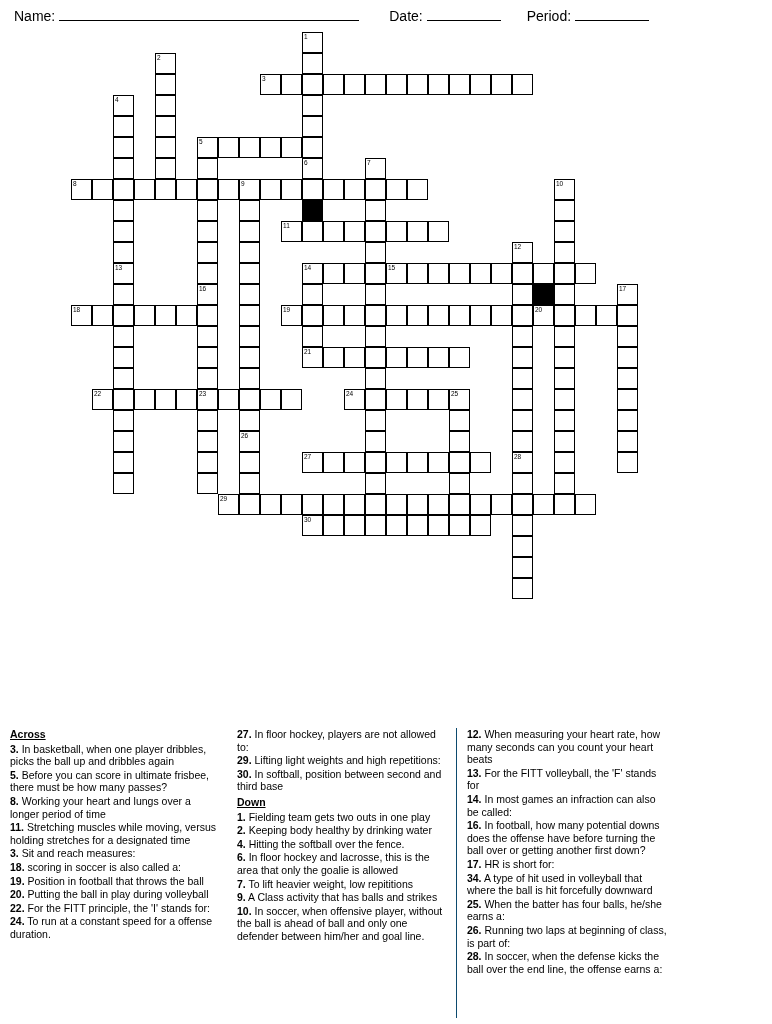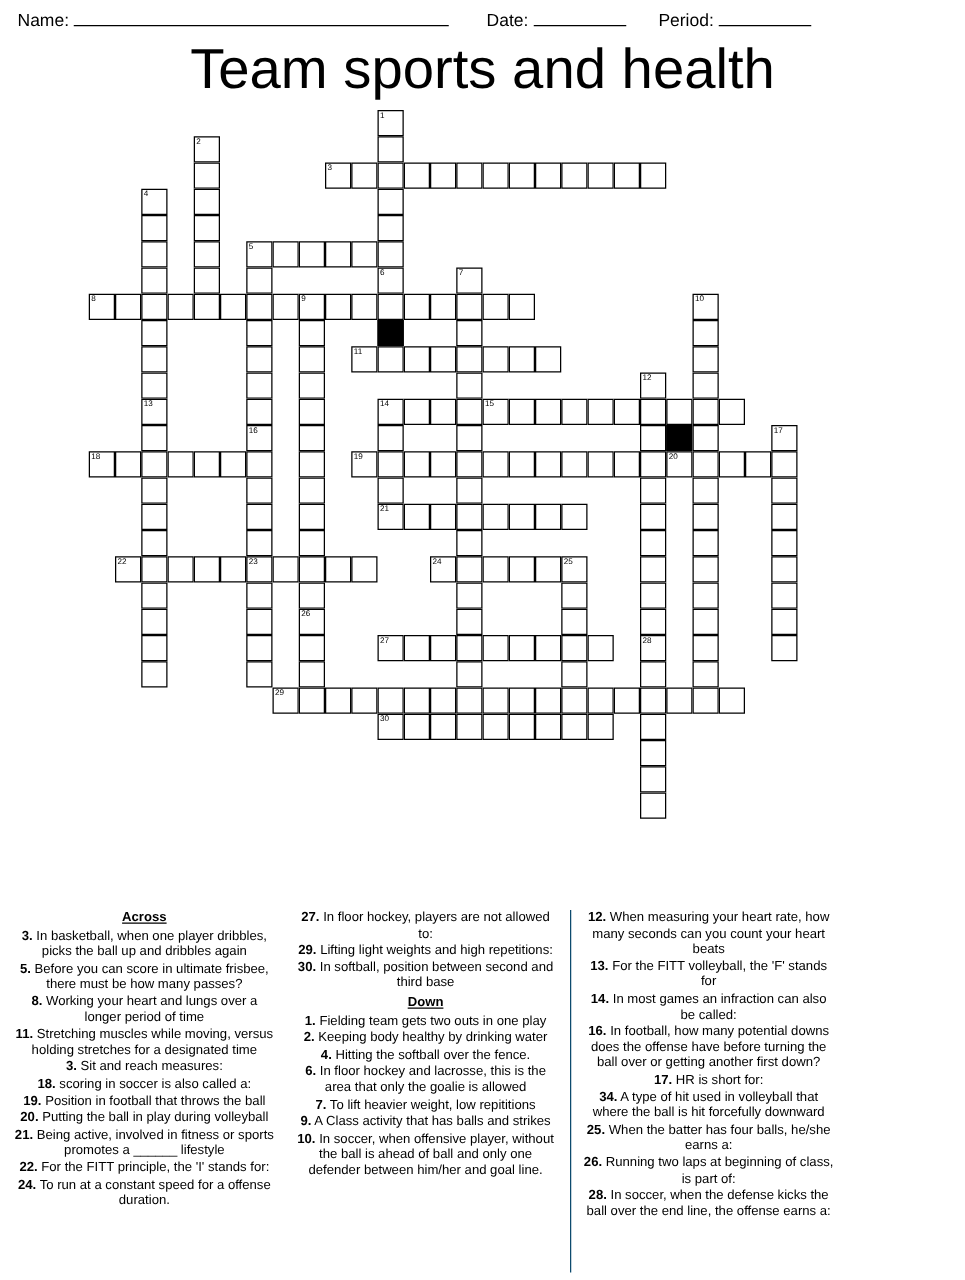--- a/index.html
+++ b/index.html
@@ -89,21 +89,20 @@
   .clues {
     position: absolute;
     top: 728px;
     left: 0;
     width: 689px;
     height: 290px;
     display: flex;
     gap: 0px;
     padding: 0 10px;
     box-sizing: border-box;
-    text-align: center;
   }
   .col {
     width: 33.33%;
     box-sizing: border-box;
     padding-right: 12px;
     font-size: 10.5px;
     line-height: 12.6px;
   }
   .col.mid { padding-left: 4px; }
   .col.right { padding-left: 6px; border-left: 1px solid #0c4a6e; padding-left: 10px;}
@@ -127,21 +126,20 @@
     <span class="label">Name:</span>
     <span class="rule name"></span>
     <span class="gap-lg"></span>
     <span class="label">Date:</span>
     <span class="rule date"></span>
     <span class="gap-md"></span>
     <span class="label">Period:</span>
     <span class="rule period"></span>
   </div>
 
-  <div class="title">Team sports and health</div>
 
   <div class="grid-wrap" id="grid">
       <div class="cell" style="left: 302px; top: 0px;">
         <span class="num">1</span>
       </div>
       <div class="cell" style="left: 302px; top: 21px;"></div>
       <div class="cell" style="left: 155px; top: 21px;">
         <span class="num">2</span>
       </div>
       <div class="cell" style="left: 260px; top: 42px;">
@@ -450,21 +448,20 @@
       <div class="section-head">Across</div>
       <div id="col1">
           <div class="clue"><b>3.</b><span> In basketball, when one player dribbles, picks the ball up and dribbles again</span></div>
           <div class="clue"><b>5.</b><span> Before you can score in ultimate frisbee, there must be how many passes?</span></div>
           <div class="clue"><b>8.</b><span> Working your heart and lungs over a longer period of time</span></div>
           <div class="clue"><b>11.</b><span> Stretching muscles while moving, versus holding stretches for a designated time</span></div>
           <div class="clue"><b>3.</b><span> Sit and reach measures:</span></div>
           <div class="clue"><b>18.</b><span> scoring in soccer is also called a:</span></div>
           <div class="clue"><b>19.</b><span> Position in football that throws the ball</span></div>
           <div class="clue"><b>20.</b><span> Putting the ball in play during volleyball</span></div>
-          <div class="clue"><b>21.</b><span> Being active, involved in fitness or sports promotes a ______ lifestyle</span></div>
           <div class="clue"><b>22.</b><span> For the FITT principle, the 'I' stands for:</span></div>
           <div class="clue"><b>24.</b><span> To run at a constant speed for a offense duration.</span></div>
         </div>
     </div>
     <div class="col mid">
       <div id="col2a">
           <div class="clue"><b>27.</b><span> In floor hockey, players are not allowed to:</span></div>
           <div class="clue"><b>29.</b><span> Lifting light weights and high repetitions:</span></div>
           <div class="clue"><b>30.</b><span> In softball, position between second and third base</span></div>
         </div>

